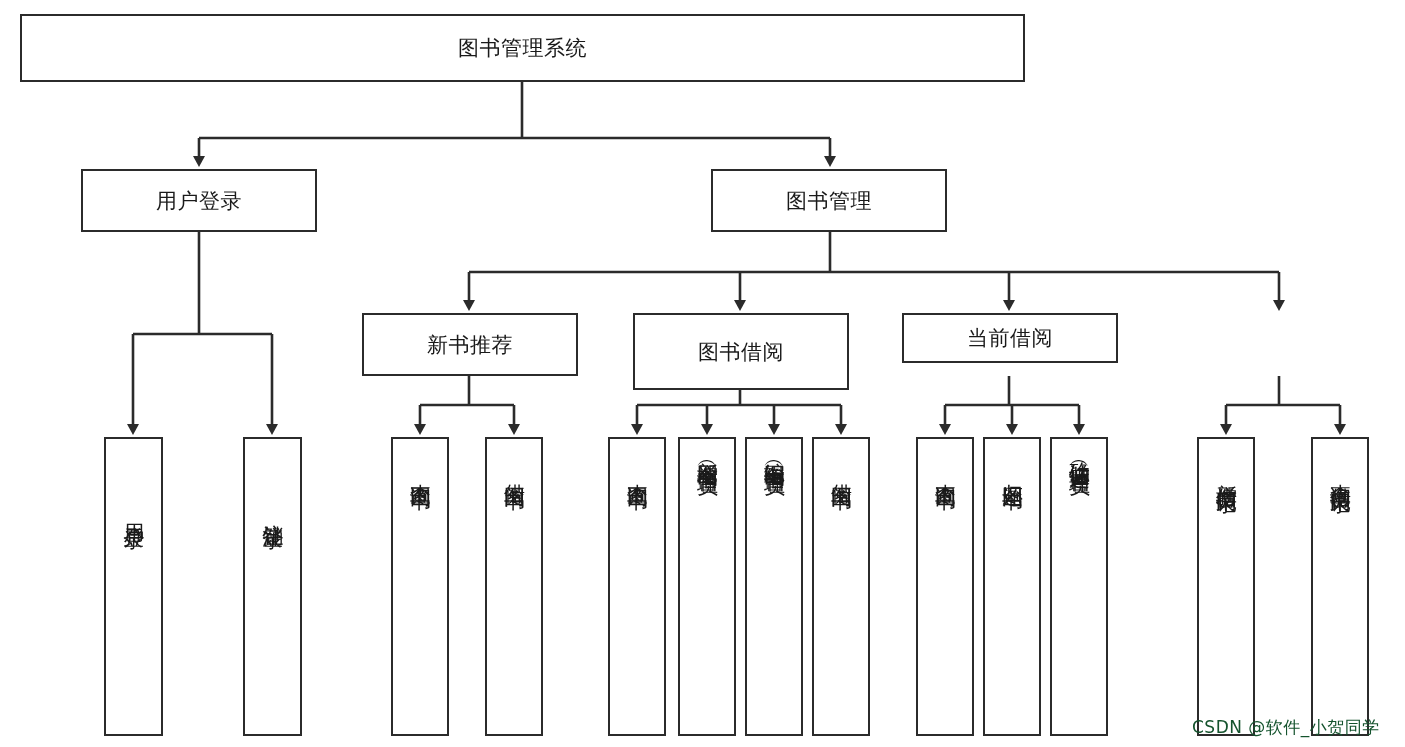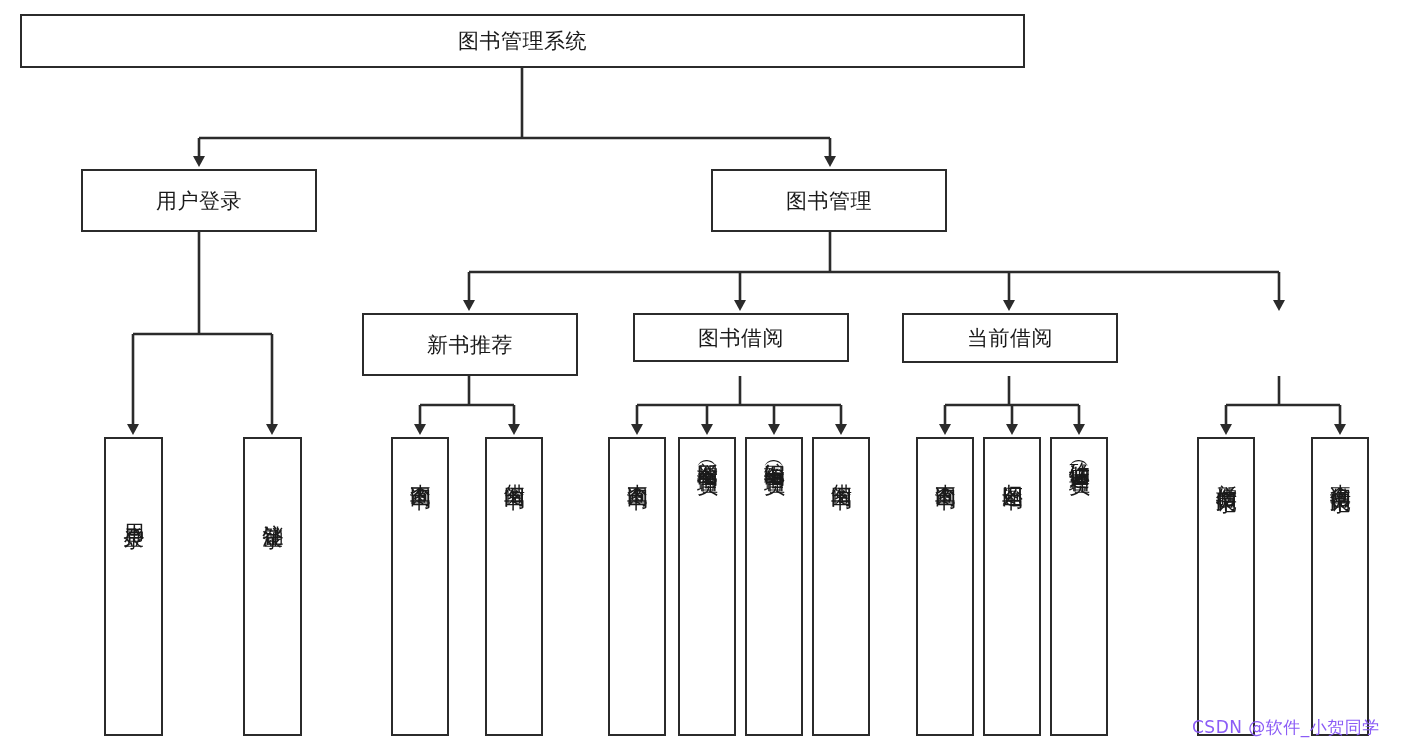--- a/index.html
+++ b/index.html
@@ -54,21 +54,21 @@
   }
   .node.vert.pad-top .vtext {
     margin-top: 62px;
   }
   .node.vert.pad-top2 .vtext {
     margin-top: 22px;
   }
   .watermark {
     position: absolute;
     font-size: 17px;
-    color: #8b5cf6;
+    color: #14532d;
     white-space: nowrap;
     letter-spacing: 0.5px;
   }
 </style>
 </head>
 <body>
 
 <div id="canvas">
 
   <svg class="edges" viewBox="0 0 1405 747">
@@ -119,35 +119,35 @@
       <path d="M1079,405 L1079,425" marker-end="url(#arrow)"></path>
     </g>
     <g stroke="#2b2b2b" stroke-width="2.6" fill="none">
       <path d="M1279,376 L1279,405"></path>
       <path d="M1226,405 L1340,405"></path>
       <path d="M1226,405 L1226,425" marker-end="url(#arrow)"></path>
       <path d="M1340,405 L1340,425" marker-end="url(#arrow)"></path>
     </g>
   </svg>
 
-  <div class="node horiz" style="left:20px; top:14px; width:1005px; height:54px;">
+  <div class="node horiz" style="left:20px; top:14px; width:1005px; height:68px;">
     <span>图书管理系统</span>
   </div>
 
   <div class="node horiz" style="left:81px; top:169px; width:236px; height:63px;">
     <span>用户登录</span>
   </div>
   <div class="node horiz" style="left:362px; top:313px; width:216px; height:63px;">
     <span>新书推荐</span>
   </div>
 
   <div class="node horiz" style="left:711px; top:169px; width:236px; height:63px;">
     <span>图书管理</span>
   </div>
-  <div class="node horiz" style="left:633px; top:313px; width:216px; height:49px;">
+  <div class="node horiz" style="left:633px; top:313px; width:216px; height:77px;">
     <span>图书借阅</span>
   </div>
   <div class="node horiz" style="left:902px; top:313px; width:216px; height:50px;">
     <span>当前借阅</span>
   </div>
 
   <div class="node vert pad-top" style="left:104px; top:437px; width:59px; height:299px;">
     <span class="vtext">用户登录</span>
   </div>
   <div class="node vert pad-top" style="left:243px; top:437px; width:59px; height:299px;">

